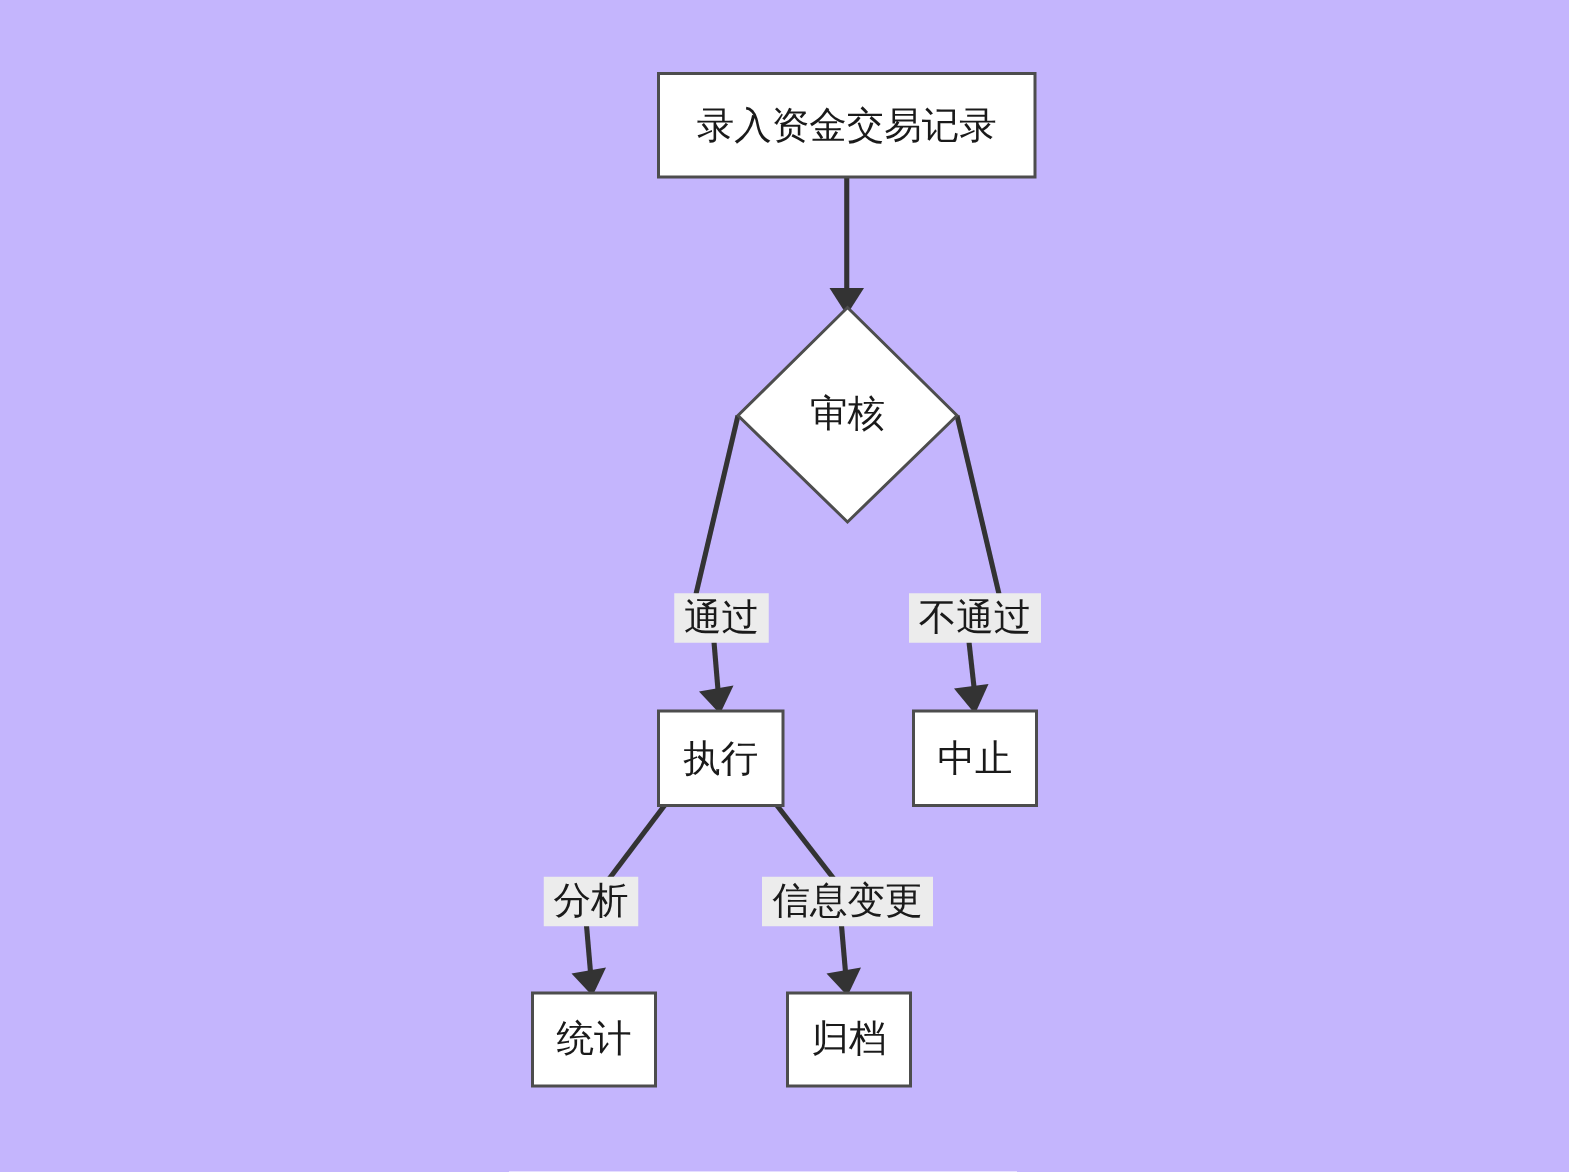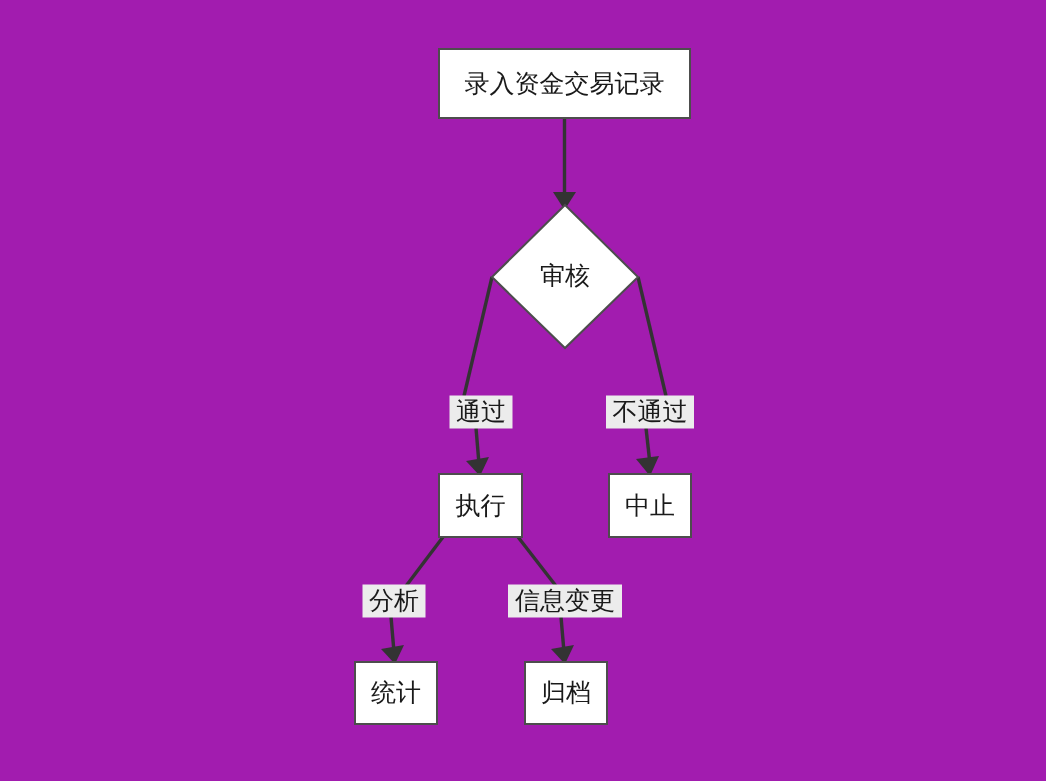--- a/index.html
+++ b/index.html
@@ -11,21 +11,21 @@
   body {
     width: 1046px;
     height: 781px;
     font-family: "DejaVu Sans", "Liberation Sans", sans-serif;
     overflow: hidden;
   }
   #flow-canvas {
     position: relative;
     width: 1046px;
     height: 781px;
-    background: #a21caf;
+    background: #c4b5fd;
   }
   svg.flow-svg {
     position: absolute;
     left: 0;
     top: 0;
     width: 1046px;
     height: 781px;
   }
   .node-shape {
     fill: #ffffff;

